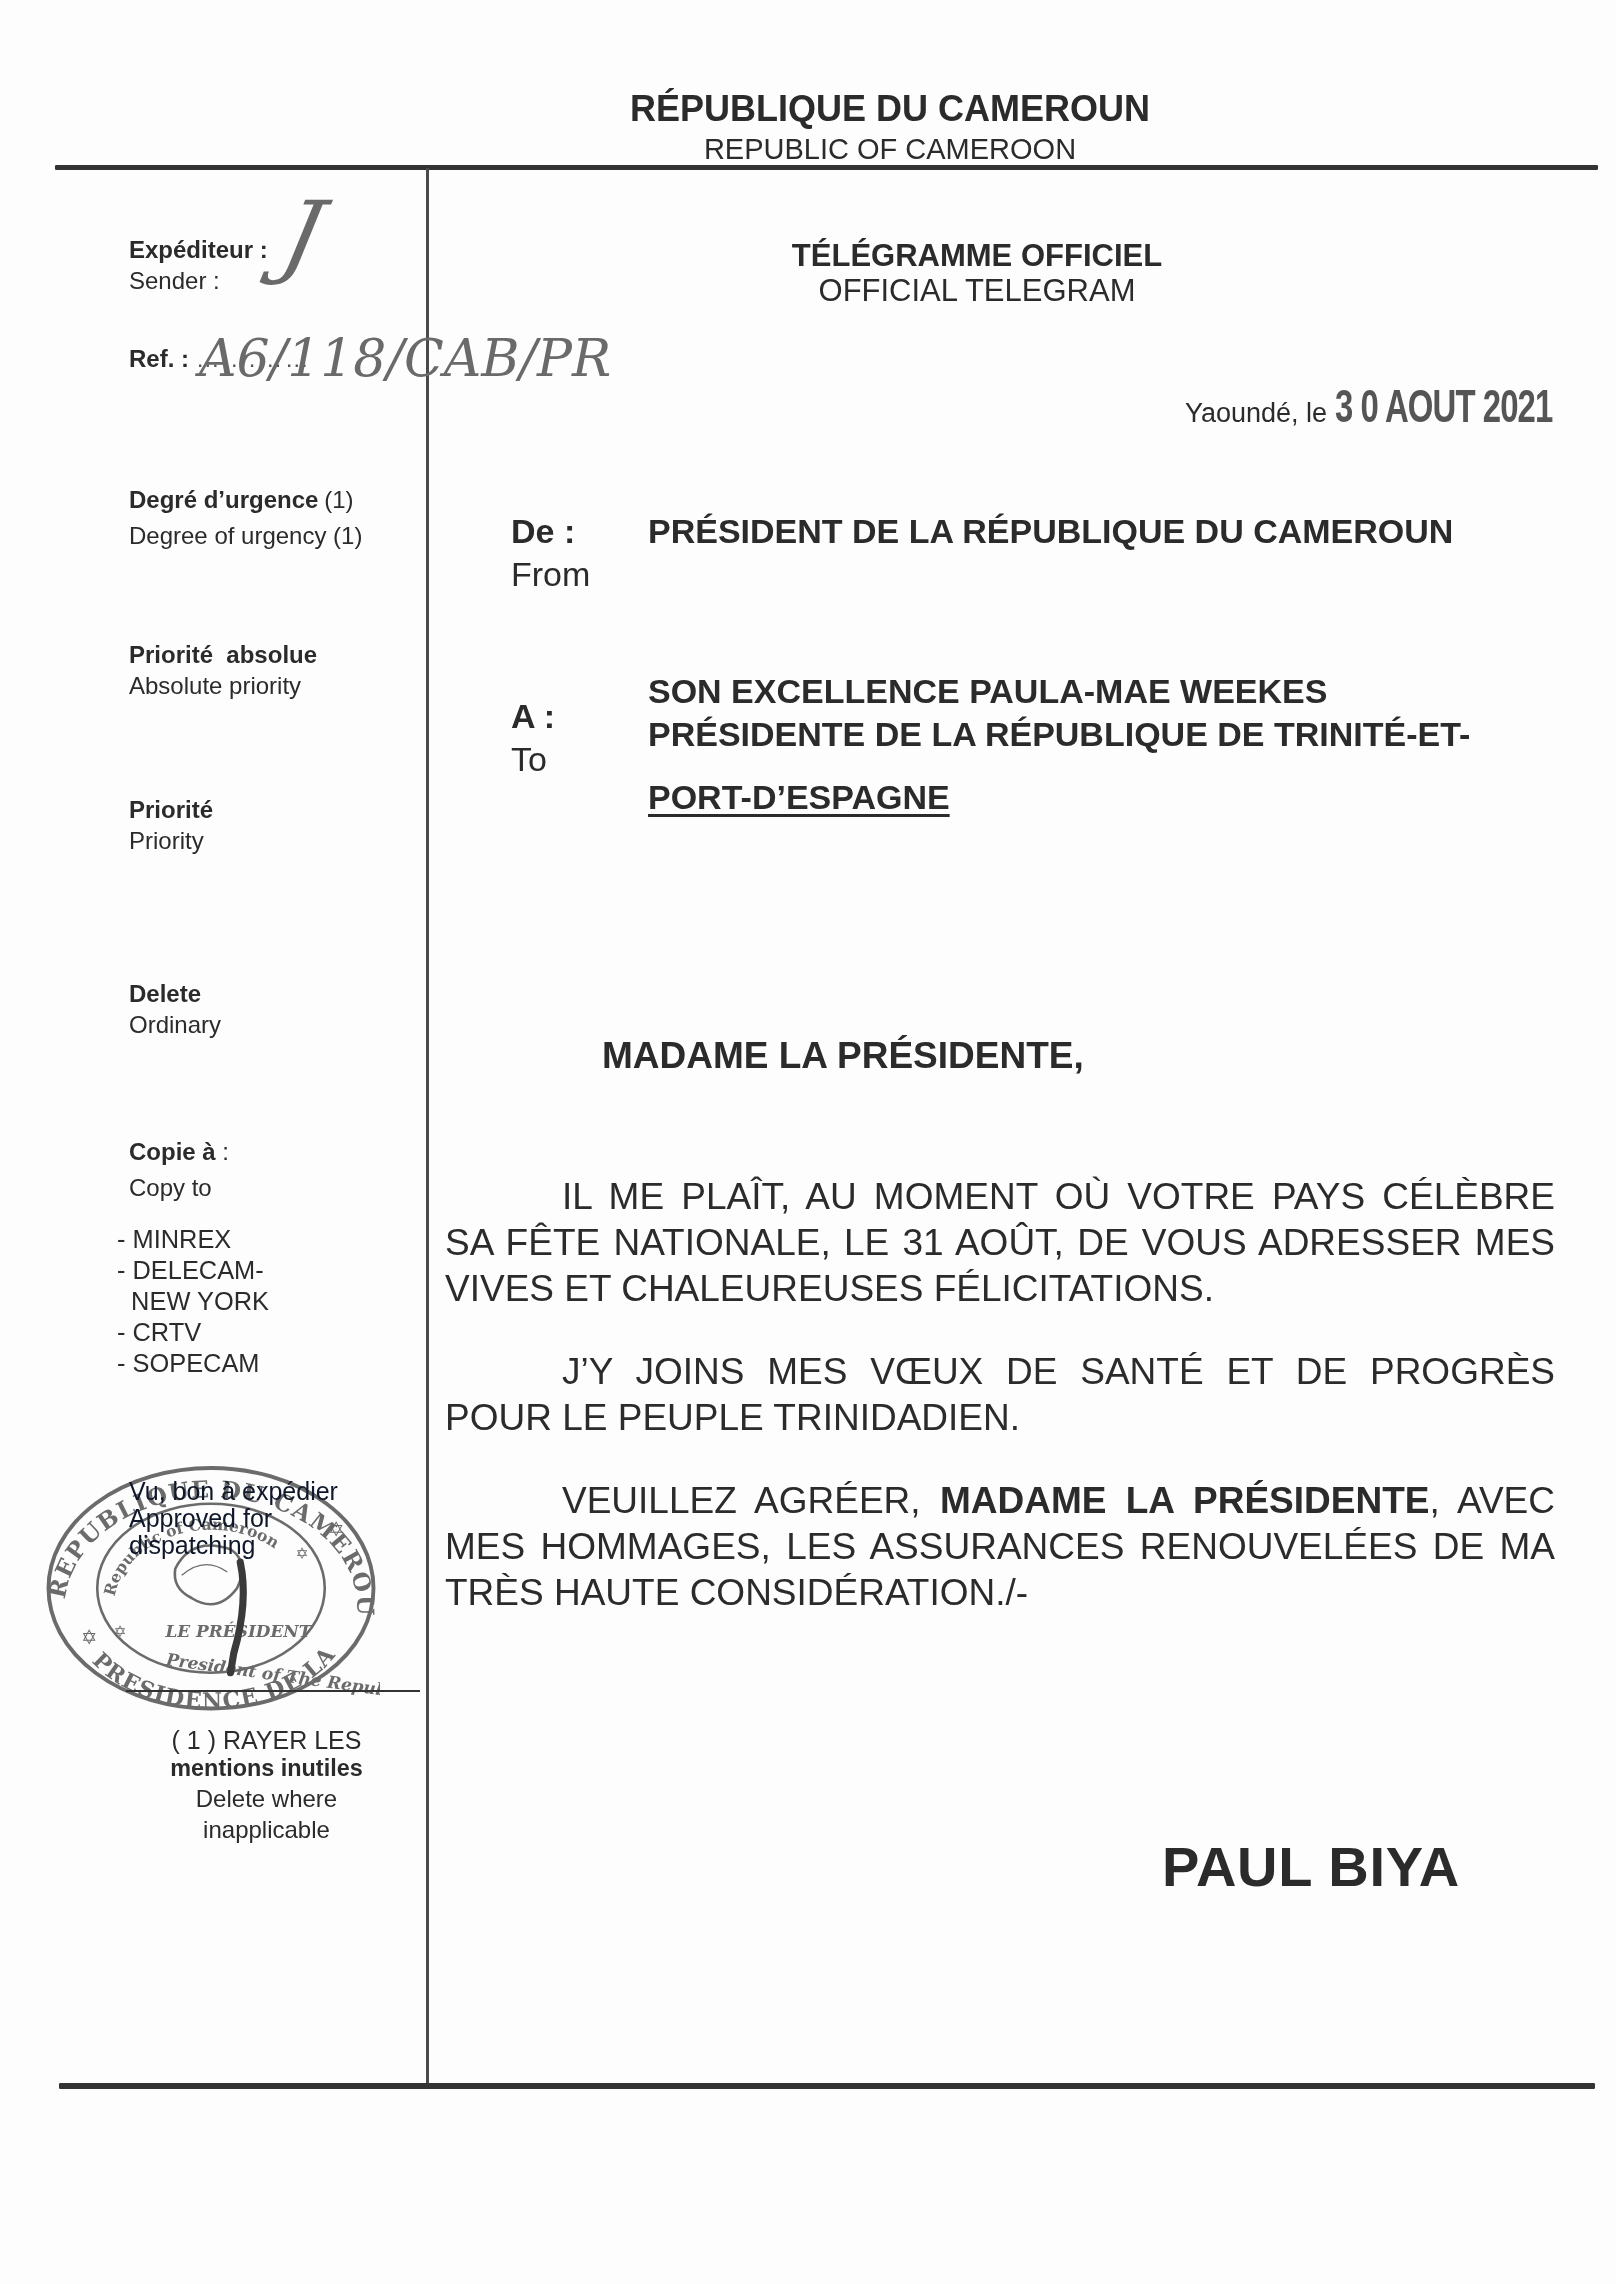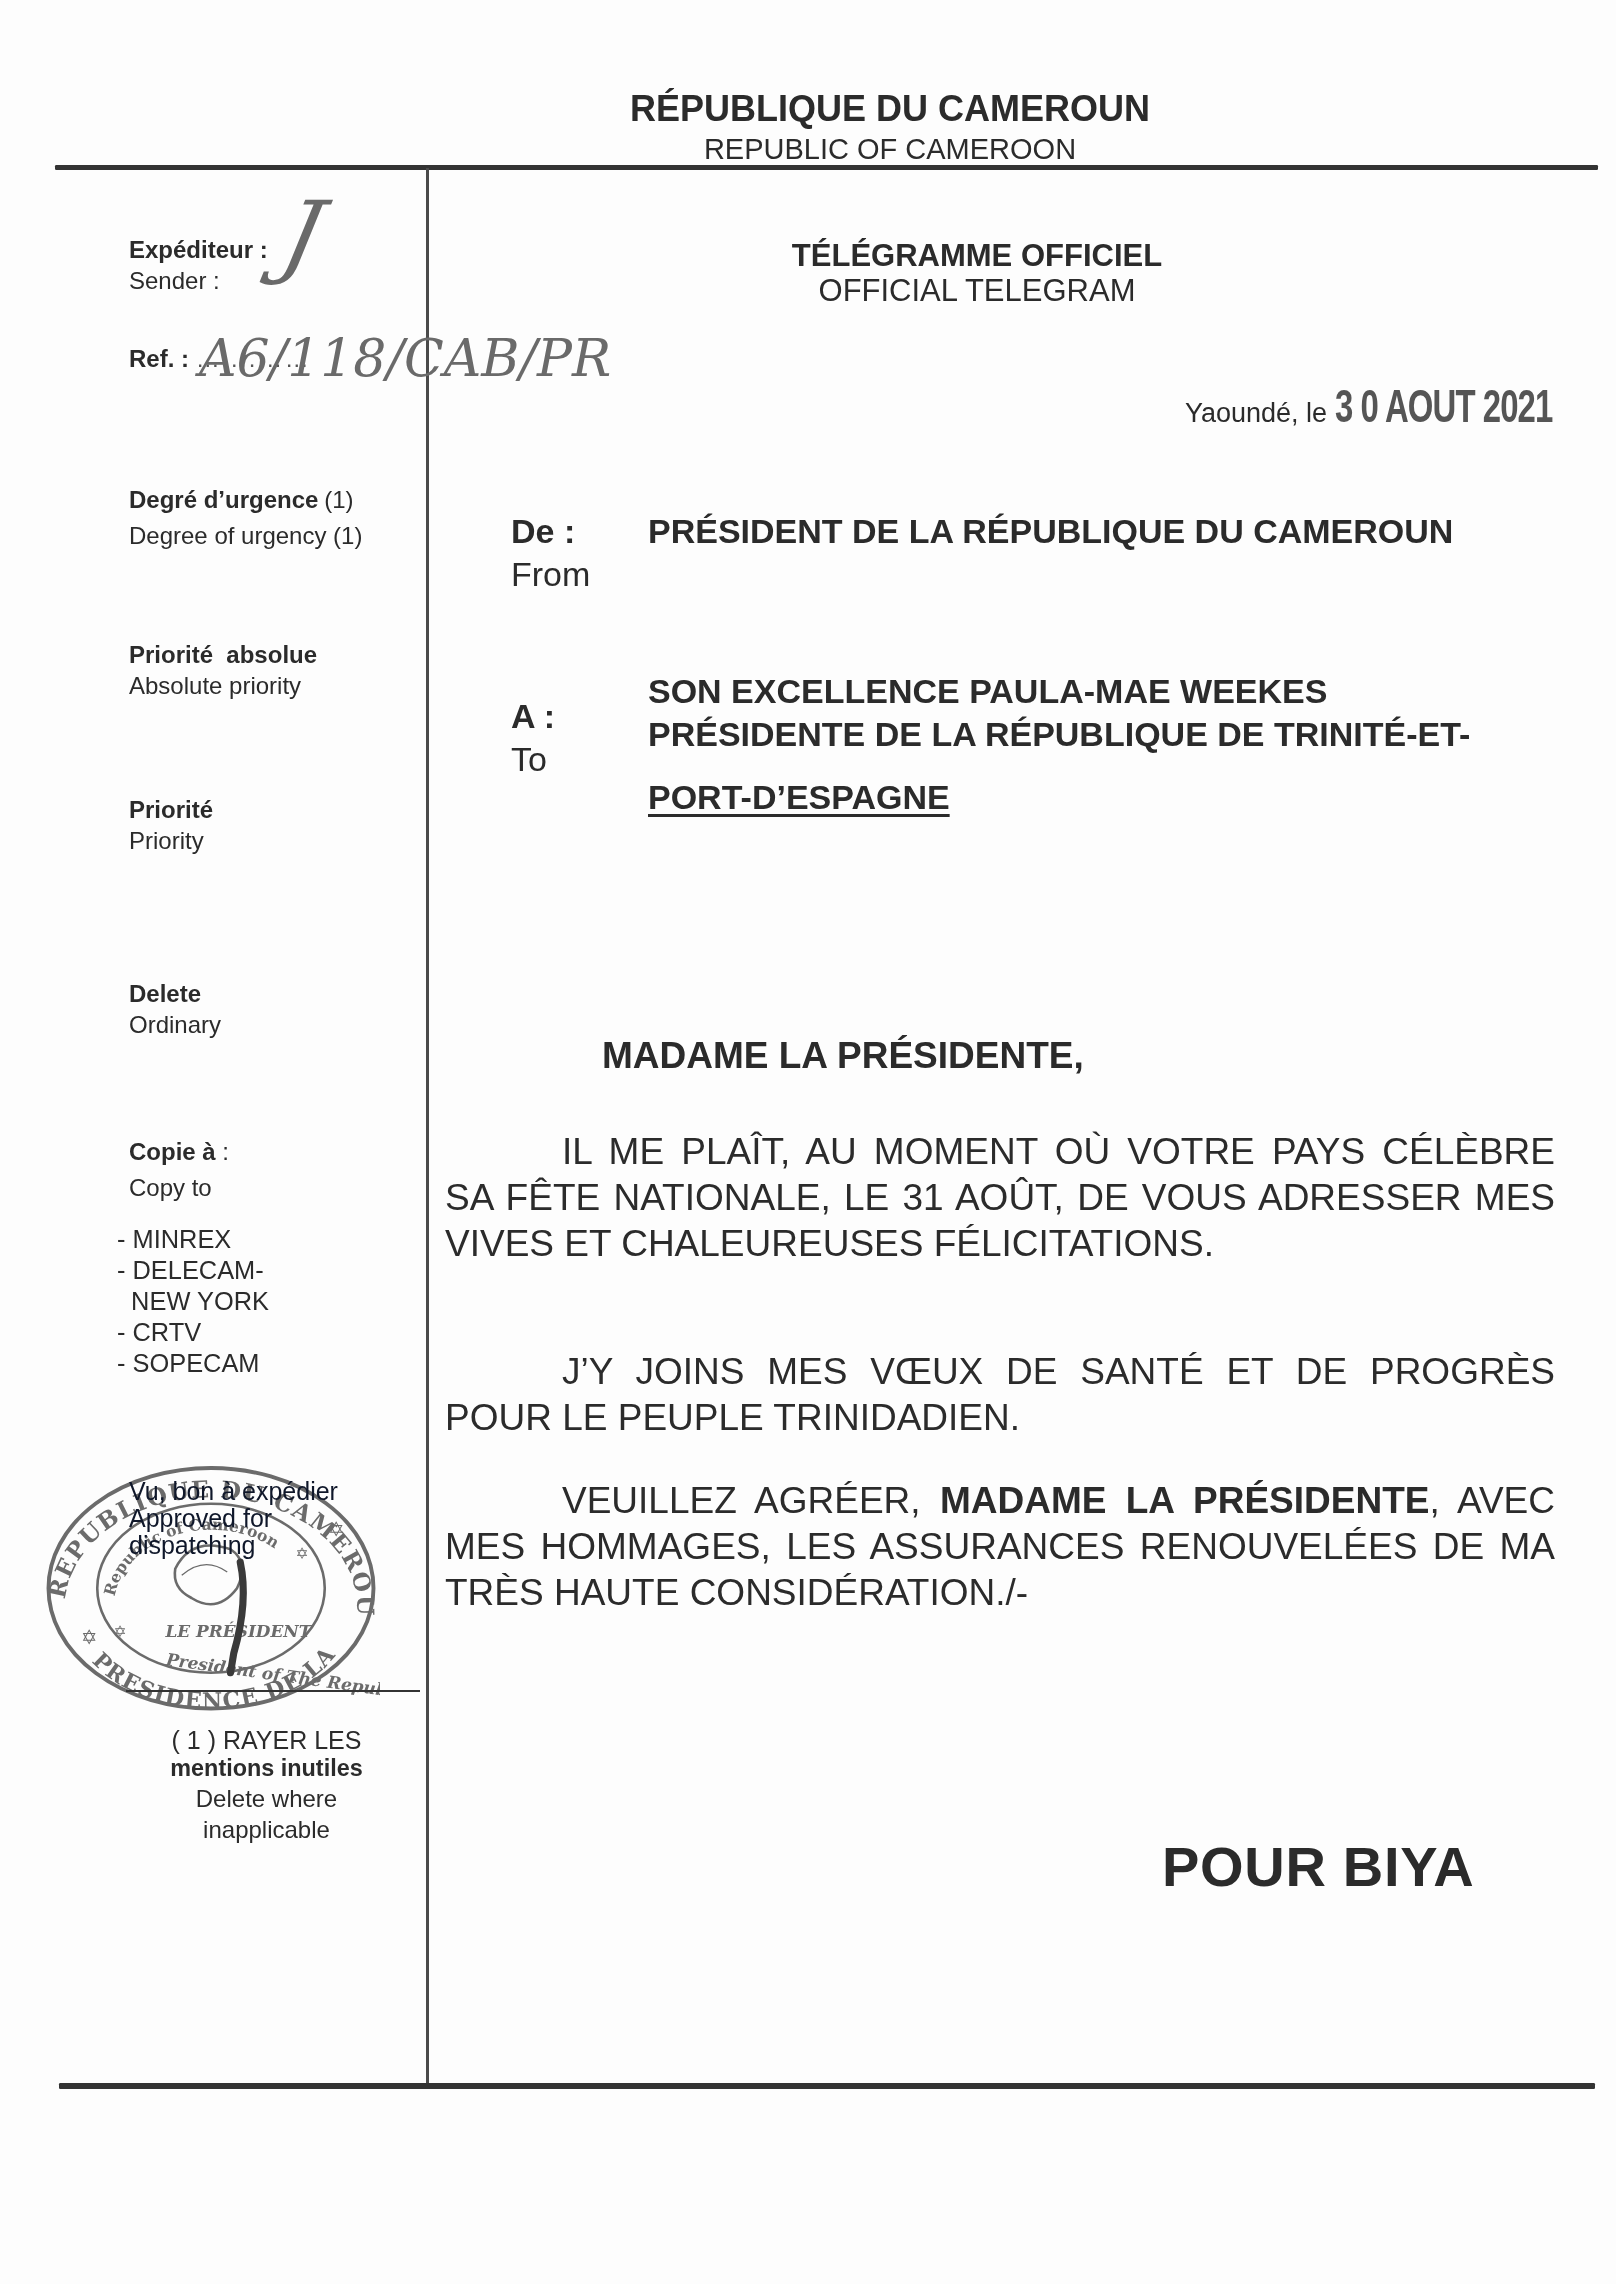--- a/index.html
+++ b/index.html
@@ -168,26 +168,26 @@
   <div>To</div>
 </div>
 <div class="abs addr-val" style="top:670px;">
   <div>SON EXCELLENCE PAULA-MAE WEEKES</div>
   <div>PRÉSIDENTE DE LA RÉPUBLIQUE DE TRINITÉ-ET-</div>
   <div style="margin-top:19.5px;"><span class="u">PORT-D’ESPAGNE</span></div>
 </div>
 
 <div class="abs salutation">MADAME LA PRÉSIDENTE,</div>
 
-<div class="abs body-text" style="top:1129px;">
+<div class="abs body-text" style="top:1174px;">
   <p>IL ME PLAÎT, AU MOMENT OÙ VOTRE PAYS CÉLÈBRE SA  FÊTE NATIONALE, LE 31 AOÛT, DE VOUS ADRESSER MES VIVES ET CHALEUREUSES FÉLICITATIONS.</p>
 </div>
 <div class="abs body-text" style="top:1349px;">
   <p>J’Y JOINS MES VŒUX DE SANTÉ ET DE PROGRÈS POUR LE PEUPLE TRINIDADIEN.</p>
 </div>
 <div class="abs body-text" style="top:1478px;">
   <p><span>VEUILLEZ AGRÉER, </span><b>MADAME LA PRÉSIDENTE</b><span>, AVEC MES HOMMAGES, LES ASSURANCES RENOUVELÉES DE MA TRÈS HAUTE CONSIDÉRATION./-</span></p>
 </div>
 
-<div id="signature" class="abs">POUR BIYA</div>
+<div id="signature" class="abs">PAUL BIYA</div>
 
 <div id="bottom-rule" class="abs"></div>
 
 
 </body></html>

